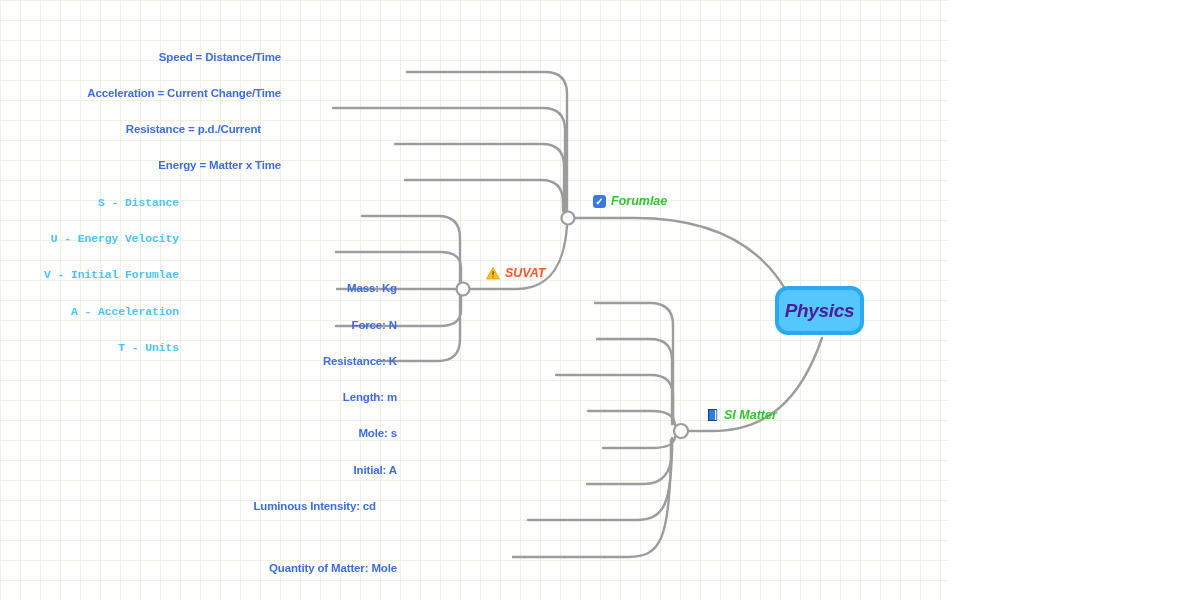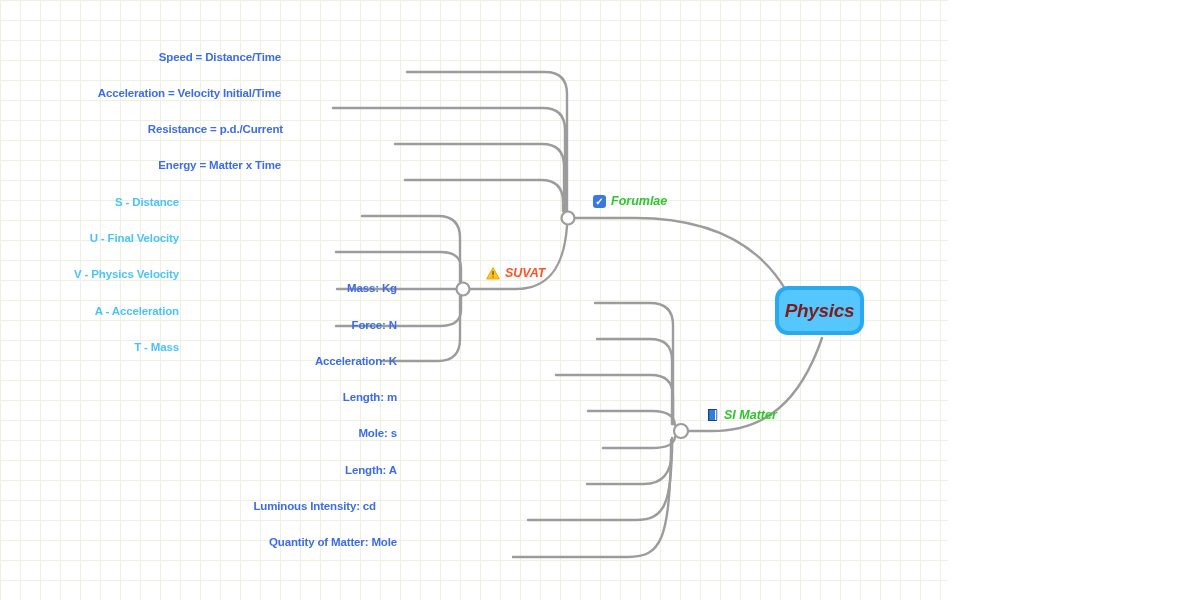--- a/index.html
+++ b/index.html
@@ -18,21 +18,21 @@
   #edges path{fill:none;stroke:#9c9c9c;stroke-width:2.4;stroke-linecap:round;}
   #edges circle{fill:#ffffff;stroke:#9c9c9c;stroke-width:2.2;}
   .leaf{
     position:absolute;
     transform:translateY(-50%);
     white-space:nowrap;
     font-weight:700;font-size:11.5px;letter-spacing:-0.15px;
     cursor:pointer;
   }
   .blue{color:#3d6ce4;}
-  .lblue{color:#4cc3f6;}
+  .lblue{color:#4cc3f6;font-family:Liberation Mono, monospace;}
   .branch-label{
     position:absolute;
     transform:translateY(-50%);
     display:flex;align-items:center;gap:5px;
     white-space:nowrap;cursor:pointer;
   }
   .branch-text{font-style:italic;font-weight:700;font-size:12.5px;}
   .green{color:#2fc52f;}
   .orange{color:#ff5526;}
   .cb-icon{
@@ -42,21 +42,21 @@
   }
   .svg-icon{display:inline-block;line-height:0;}
   #root-node{
     position:absolute;left:775px;top:286px;
     width:89px;height:49px;box-sizing:border-box;
     background:#55c7fd;border:4px solid #2aa9f1;border-radius:13px;
     display:flex;align-items:center;justify-content:center;
     cursor:pointer;
   }
   #root-node span{
-    font-style:italic;font-weight:700;font-size:19px;color:#7f1d1d;letter-spacing:-0.3px;
+    font-style:italic;font-weight:700;font-size:19px;color:#4c1d95;letter-spacing:-0.3px;
   }
 </style>
 </head>
 <body>
 
 <div id="canvas">
 
   <svg id="edges" width="1200" height="600" viewBox="0 0 1200 600">
 
     <path d="M 407 72 H 545 Q 567 72 567 94 V 212"></path>
@@ -83,38 +83,38 @@
 
     <path d="M 575 218 H 635 C 710 218 760 245 787 292"></path>
     <path d="M 688 431 H 712 C 765 431 800 402 822 338"></path>
 
     <circle cx="568" cy="218" r="6.5"></circle>
     <circle cx="463" cy="289" r="6.5"></circle>
     <circle cx="681" cy="431" r="7"></circle>
   </svg>
 
   <div class="leaf blue" style="right:667px;top:57px">Speed = Distance/Time</div>
-  <div class="leaf blue" style="right:667px;top:93px">Acceleration = Velocity Initial/Time</div>
-  <div class="leaf blue" style="right:665px;top:129px">Resistance = p.d./Current</div>
+  <div class="leaf blue" style="right:667px;top:93px">Acceleration = Current Change/Time</div>
+  <div class="leaf blue" style="right:687px;top:129px">Resistance = p.d./Current</div>
   <div class="leaf blue" style="right:667px;top:165px">Energy = Matter x Time</div>
 
   <div class="leaf lblue" style="right:769px;top:202px">S - Distance</div>
-  <div class="leaf lblue" style="right:769px;top:238px">U - Final Velocity</div>
-  <div class="leaf lblue" style="right:769px;top:274px">V - Physics Velocity</div>
+  <div class="leaf lblue" style="right:769px;top:238px">U - Energy Velocity</div>
+  <div class="leaf lblue" style="right:769px;top:274px">V - Initial Forumlae</div>
   <div class="leaf lblue" style="right:769px;top:311px">A - Acceleration</div>
-  <div class="leaf lblue" style="right:769px;top:347px">T - Mass</div>
+  <div class="leaf lblue" style="right:769px;top:347px">T - Units</div>
 
   <div class="leaf blue" style="right:551px;top:288px">Mass: Kg</div>
   <div class="leaf blue" style="right:551px;top:325px">Force: N</div>
-  <div class="leaf blue" style="right:551px;top:361px">Acceleration: K</div>
+  <div class="leaf blue" style="right:551px;top:361px">Resistance: K</div>
   <div class="leaf blue" style="right:551px;top:397px">Length: m</div>
   <div class="leaf blue" style="right:551px;top:433px">Mole: s</div>
-  <div class="leaf blue" style="right:551px;top:470px">Length: A</div>
+  <div class="leaf blue" style="right:551px;top:470px">Initial: A</div>
   <div class="leaf blue" style="right:572px;top:506px">Luminous Intensity: cd</div>
-  <div class="leaf blue" style="right:551px;top:542px">Quantity of Matter: Mole</div>
+  <div class="leaf blue" style="right:551px;top:568px">Quantity of Matter: Mole</div>
 
   <div class="branch-label" style="left:593px;top:201px">
     <span class="cb-icon">✓</span>
     <span class="branch-text green">Forumlae</span>
   </div>
 
   <div class="branch-label" style="left:486px;top:273px">
     <span class="svg-icon">
       <svg width="14" height="13" viewBox="0 0 14 13">
         <path d="M7 0.5 L13.5 12 H0.5 Z" fill="#ffc226" stroke="#e89c00" stroke-width="0.8" stroke-linejoin="round"></path>

